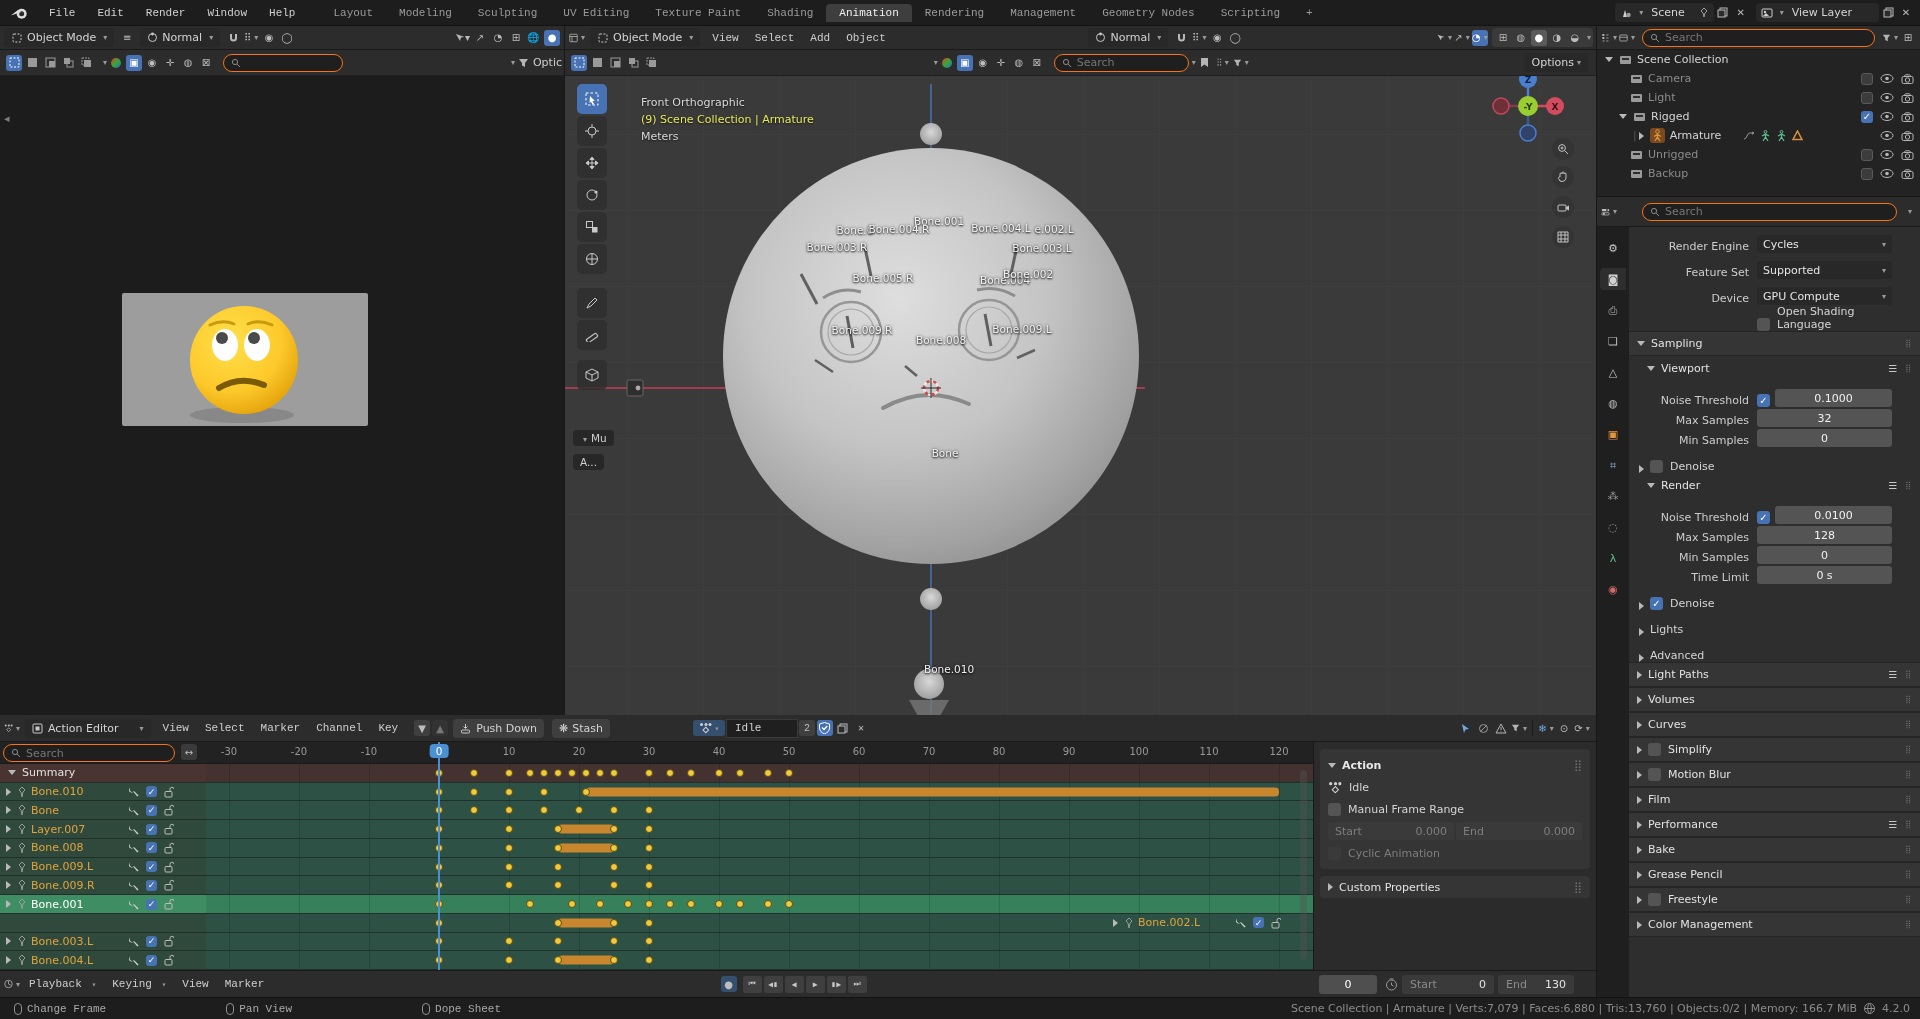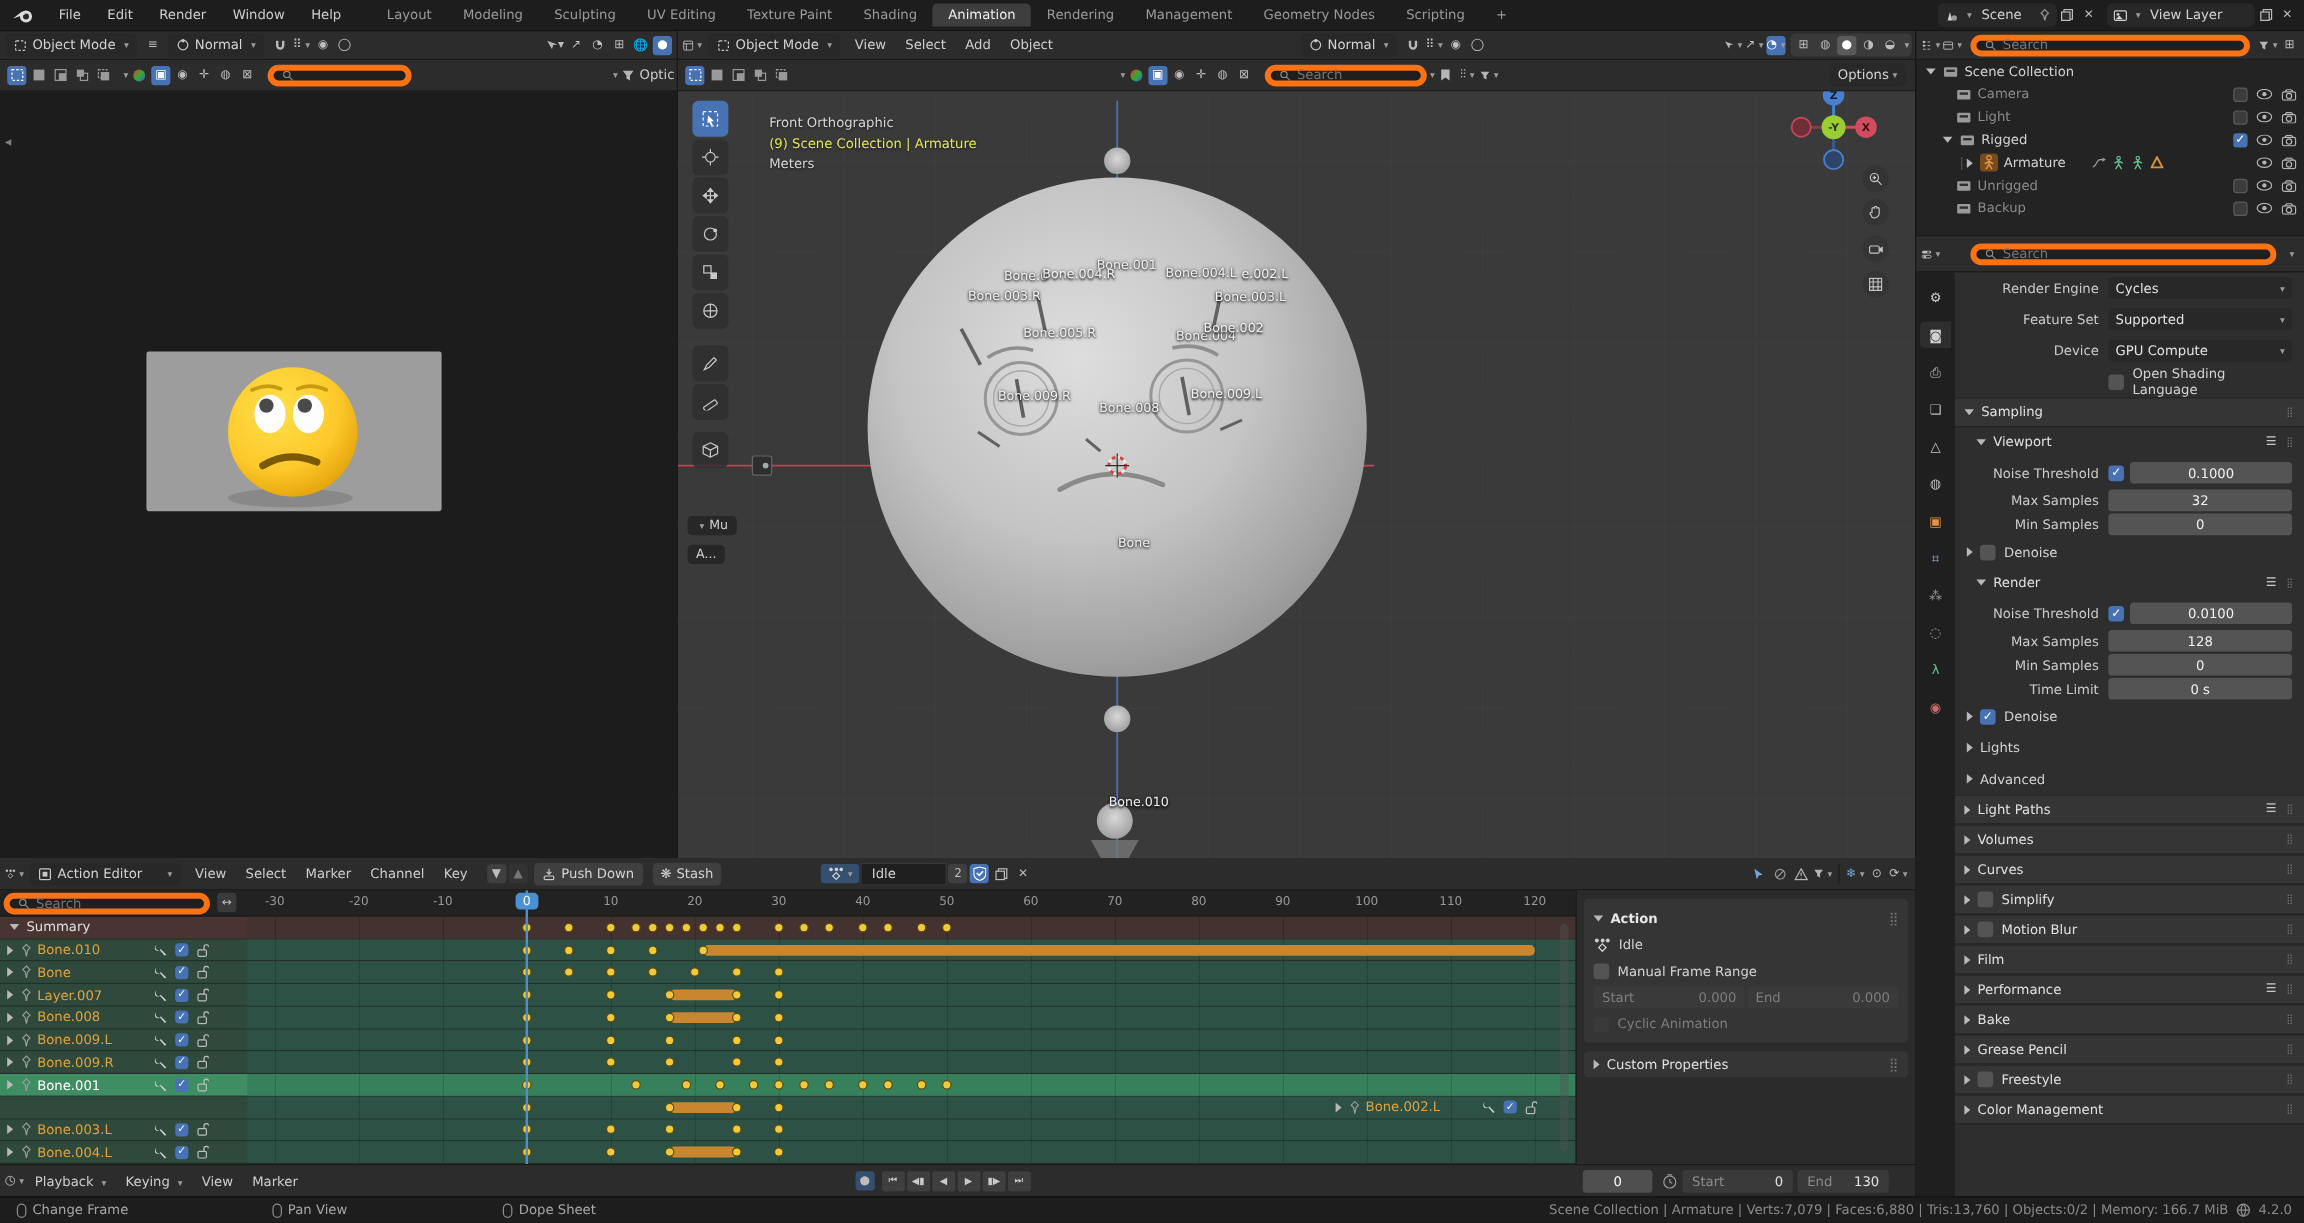--- a/index.html
+++ b/index.html
@@ -1,41 +1,41 @@
 <!DOCTYPE html>
 <html><head>
 <meta charset="utf-8">
 <style>
   * { margin:0; padding:0; box-sizing:border-box; }
   html,body { width:1920px; height:1019px; overflow:hidden; background:#111; }
   body { font-family:"DejaVu Sans","Liberation Sans",sans-serif; font-size:11px; color:#d4d4d4; }
   #app { position:relative; width:1920px; height:1019px; background:#1d1d1d; }
   .abs { position:absolute; }
-  .row { display:flex; align-items:center; }
+  .row { display:flex; align-items:center;font-family:Liberation Mono, monospace; }
   .dim { color:#8b8b8b; }
   .chev { font-size:8px; color:#9a9a9a; margin-left:3px; }
 
   
   #topbar { left:0; top:0; width:1920px; height:26px; background:#1d1d1d; display:flex; align-items:center; border-bottom:1px solid #131313; }
   .menu-item { padding:0 11px; color:#d0d0d0; cursor:default; }
   .ws-tab { padding:3px 13px; color:#9b9b9b; border-radius:4px 4px 0 0; }
   .ws-tab.active { background:#3e3e3e; color:#f0f0f0; }
   #blender-logo { width:20px; height:14px; margin:0 8px 0 10px; }
   .idblock { display:flex; align-items:center; background:#282828; border-radius:4px; height:19px; padding:0 5px; margin-left:6px; }
   .idblock .ic { margin-right:4px; }
 
   
   .ed-header { background:#2c2c2c; border-bottom:1px solid #1a1a1a; display:flex; align-items:center; }
   .tool-row { background:#2c2c2c; border-bottom:1px solid #1f1f1f; display:flex; align-items:center; }
   .hbtn { padding:0 8px; color:#cfcfcf; }
   .mode-dd { display:flex; align-items:center; background:#282828; border-radius:4px; height:19px; padding:0 7px; margin:0 4px; }
   .icon-sq { width:16px; height:16px; border-radius:3px; display:inline-flex; align-items:center; justify-content:center; margin:0 1px; color:#bdbdbd; font-size:10px; }
   .icon-sq.on { background:#4772b3; color:#fff; }
   .seg { display:flex; background:#3a3a3a; border-radius:4px; height:19px; align-items:center; padding:0 2px; margin:0 3px; }
-  .searchbox { display:flex; align-items:center; background:#1f1f1f; border:5px solid #f97316; border-radius:10px; height:18px; padding:0 7px; color:#777; }
+  .searchbox { display:flex; align-items:center; background:#1f1f1f; border:1px solid #f97316; border-radius:10px; height:18px; padding:0 7px; color:#777; }
 
   
   #left-vp { left:0; top:26px; width:564px; height:689px; background:#1c1c1c; overflow:hidden; }
   #main-vp { left:564px; top:26px; width:1032px; height:689px; background:#3a3a3a; overflow:hidden; border-left:1px solid #181818; }
   .vp-grid { position:absolute; inset:0;
      background-image:linear-gradient(#44444455 1px,transparent 1px),linear-gradient(90deg,#44444455 1px,transparent 1px);
      background-size:76px 76px; background-position:62px 32px; }
   .overlay-txt { position:absolute; left:76px; top:68px; line-height:17px; color:#d8d8d8; text-shadow:0 1px 2px #000a; }
   .overlay-txt .hl { color:#e7e75a; }
   #vp-toolbar { position:absolute; left:12px; top:58px; width:32px; display:flex; flex-direction:column; gap:2px; }
@@ -52,21 +52,21 @@
   .ol-row { display:flex; align-items:center; height:19px; padding-left:8px; position:relative; }
   .ol-row .lbl { margin-left:5px; }
   .ol-right { position:absolute; right:6px; display:flex; gap:7px; align-items:center; }
 
   
   #props { left:1596px; top:196px; width:324px; height:801px; background:#2e2e2e; border-left:1px solid #161616; border-top:1px solid #161616; }
   #prop-tabs { position:absolute; left:0; top:30px; bottom:0; width:32px; background:#1f1f1f; display:flex; flex-direction:column; align-items:center; padding-top:10px; gap:9px; }
   .ptab { width:26px; height:22px; border-radius:4px 0 0 4px; display:flex; align-items:center; justify-content:center; }
   .ptab.active { background:#2e2e2e; }
   #prop-body { position:absolute; left:32px; right:0; top:30px; bottom:0; overflow:hidden; }
-  .prow { display:flex; align-items:center; height:26px; padding:0 10px 0 0; }
+  .prow { display:flex; align-items:flex-end; height:26px; padding:0 28px 0 0; }
   .prow .plabel { width:128px; text-align:right; padding-right:8px; color:#cccccc; flex:none; }
   .pfield { flex:1; height:18px; border-radius:3px; display:flex; align-items:center; }
   .pfield.dd { background:#282828; padding:0 6px; justify-content:space-between; color:#e4e4e4; }
   .pfield.num { background:#545454; justify-content:center; color:#f2f2f2; }
   .panel-hdr { display:flex; align-items:center; height:25px; background:#353535; border-top:1px solid #252525; border-bottom:1px solid #252525; padding:0 8px; color:#e2e2e2; }
   .panel-hdr .grip { margin-left:auto; color:#6f6f6f; letter-spacing:1px; font-size:8px; }
   .tri { display:inline-block; width:0; height:0; margin-right:6px; }
   .tri.right { border-left:5px solid #b9b9b9; border-top:4px solid transparent; border-bottom:4px solid transparent; }
   .tri.down { border-top:5px solid #b9b9b9; border-left:4px solid transparent; border-right:4px solid transparent; }
   .cb { width:13px; height:13px; border-radius:3px; background:#545454; flex:none; display:flex; align-items:center; justify-content:center; font-size:10px; color:#fff; }

